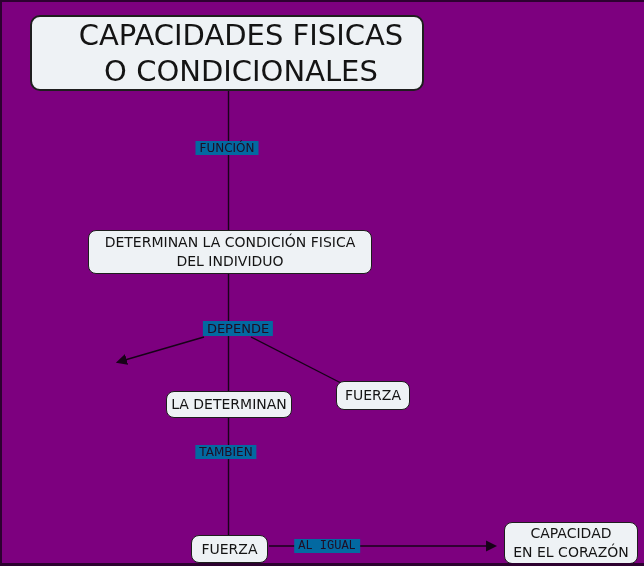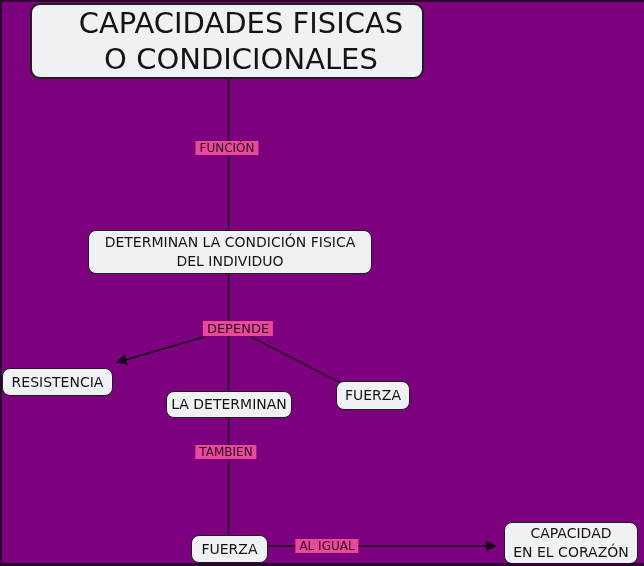--- a/index.html
+++ b/index.html
@@ -42,21 +42,21 @@
     border: 1.5px solid #1e1e1e;
     border-radius: 8px;
     color: #141414;
     white-space: pre-line;
     box-sizing: border-box;
     font-size: 14px;
     line-height: 1.3;
     cursor: default;
   }
   .node-title {
-    left: 30px; top: 3px;
+    left: 30px; top: 15px;
     width: 394px; height: 76px;
     font-size: 29px;
     line-height: 36px;
     border-width: 2px;
     border-radius: 10px;
     padding-left: 28px;
   }
   .node-determinan {
     left: 88px; top: 230px;
     width: 284px; height: 44px;
@@ -70,30 +70,30 @@
     left: 504px; top: 522px;
     width: 134px; height: 42px;
     line-height: 19px;
     text-align: center;
   }
 
   .link-label {
     position: absolute;
     z-index: 2;
     transform: translateX(-50%);
-    background: #ec4899;
+    background: #0369a1;
     color: #200e24;
     font-size: 12px;
     padding: 0 4px;
     white-space: nowrap;
   }
   .label-funcion  { left: 227px; top: 141px; }
   .label-depende  { left: 226px; top: 321px; font-size: 13px; margin-left: 12px; }
   .label-tambien  { left: 226px; top: 445px; }
-  .label-al-igual { left: 327px; top: 539px; }
+  .label-al-igual { left: 327px; top: 539px; font-family: Liberation Mono, monospace; }
 </style>
 </head>
 <body>
 
 <div class="canvas">
 
   <svg class="links-svg" width="644" height="566" viewBox="0 0 644 566" xmlns="http://www.w3.org/2000/svg">
     <defs>
       <marker id="arrow" viewBox="0 0 10 10" refX="8" refY="5" markerWidth="8" markerHeight="8" orient="auto">
         <path d="M0,0 L10,5 L0,10 z" fill="#170218"></path>
@@ -112,21 +112,20 @@
 
     <line x1="269" y1="546" x2="495" y2="546" marker-end="url(#arrow)"></line>
   </svg>
 
   <div class="node node-title">CAPACIDADES FISICAS
 O CONDICIONALES</div>
 
   <div class="node node-determinan">DETERMINAN LA CONDICIÓN FISICA
 DEL INDIVIDUO</div>
 
-  <div class="node node-resistencia">RESISTENCIA</div>
 
   <div class="node node-la-capacidad">LA DETERMINAN</div>
 
   <div class="node node-fuerza-right">FUERZA</div>
 
   <div class="node node-fuerza-bottom">FUERZA</div>
 
   <div class="node node-capacidad-corazon">CAPACIDAD
 EN EL CORAZÓN</div>
 

